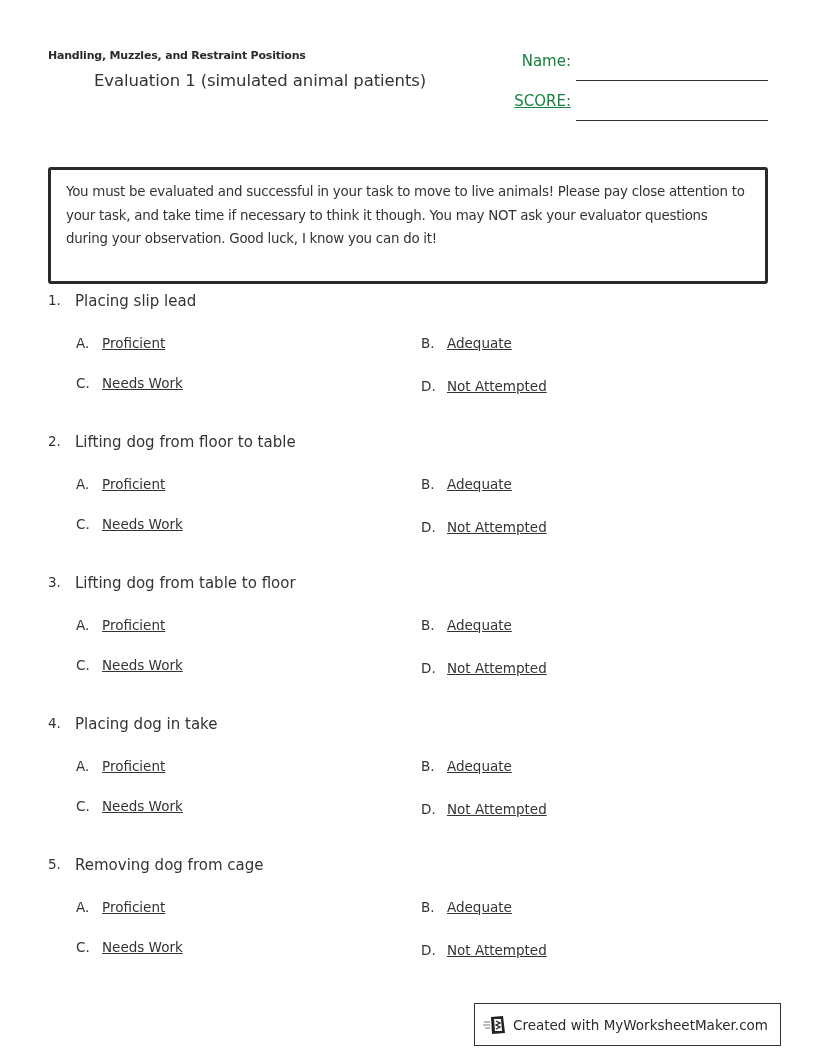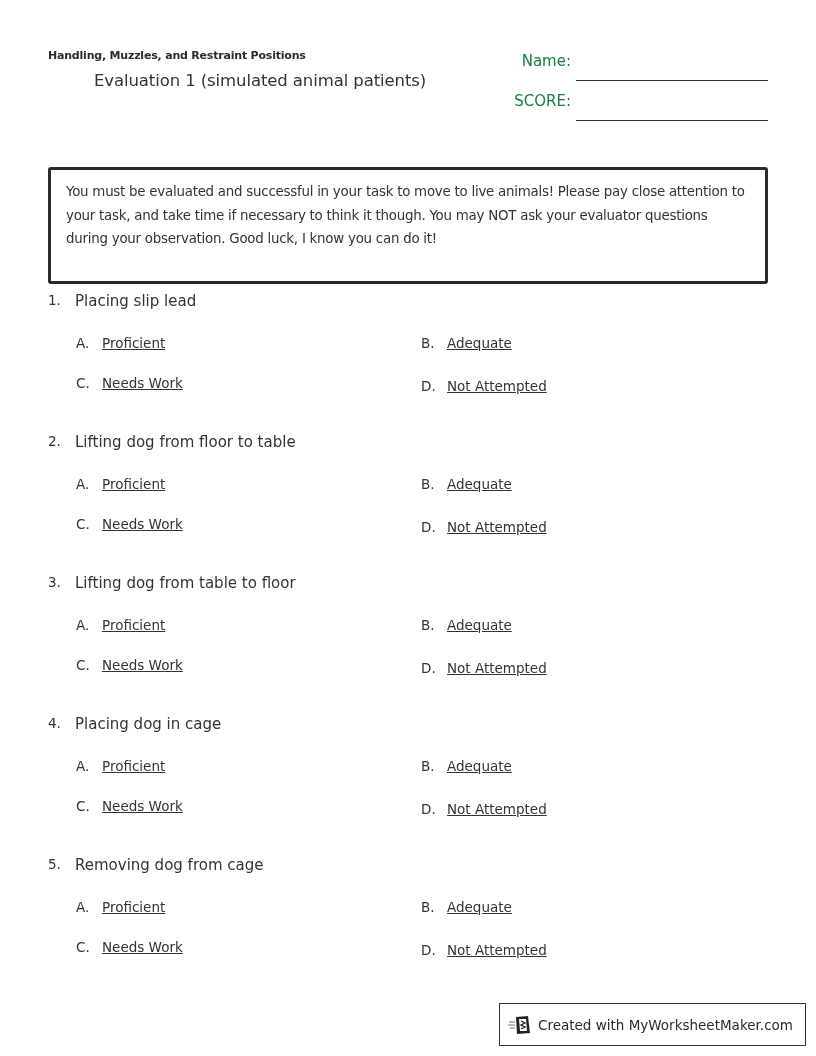--- a/index.html
+++ b/index.html
@@ -44,37 +44,37 @@
     position: absolute; left: 0; top: 0; font-size: 13.5px; color: #333;
   }
   .q-text {
     position: absolute; left: 27px; top: 0; font-size: 15px; color: #333; white-space: nowrap;
   }
   .option {
     position: absolute; font-size: 13.5px; color: #333; white-space: nowrap; cursor: pointer; text-decoration: underline;
   }
   .opt-letter { display: inline-block; width: 26px; }
   .footer-badge {
-    position: absolute; left: 499px; top: 1003px; width: 307px; height: 43px;
+    position: absolute; left: 474px; top: 1003px; width: 307px; height: 43px;
     border: 1.5px solid #333; background: #fff;
     display: flex; align-items: center; padding-left: 8px;
   }
   .footer-icon { width: 24px; height: 20px; margin-right: 6px; }
   .footer-text { font-size: 13.5px; color: #2b2b2b; white-space: nowrap; }
 </style>
 </head>
 <body>
 
 <div class="title">Handling, Muzzles, and Restraint Positions</div>
 <div class="subtitle">Evaluation 1 (simulated animal patients)</div>
 
 <div class="field-label" style="left:471px; top:52px;">Name:</div>
 <div class="field-line" style="top:80px;"></div>
 
-<div class="field-label" style="left:471px; top:92px;">SCORE:</div>
+<div class="field-label" style="left:471px; top:92px;text-decoration:underline;">SCORE:</div>
 <div class="field-line" style="top:120px;"></div>
 
 <div class="intro-box">
   <div class="intro-text">You must be evaluated and successful in your task to move to live animals! Please pay close attention to your task, and take time if necessary to think it though. You may NOT ask your evaluator questions during your observation. Good luck, I know you can do it!</div>
 </div>
 
 <div class="question" style="top:292px;">
   <span class="q-num">1.</span>
   <span class="q-text">Placing slip lead</span>
   <div class="option" style="left:28px; top:43px;"><span class="opt-letter">A.</span><span>Proficient</span></div>
@@ -96,21 +96,21 @@
   <span class="q-num">3.</span>
   <span class="q-text">Lifting dog from table to floor</span>
   <div class="option" style="left:28px; top:43px;"><span class="opt-letter">A.</span><span>Proficient</span></div>
   <div class="option" style="left:373px; top:43px;"><span class="opt-letter">B.</span><span>Adequate</span></div>
   <div class="option" style="left:28px; top:83px;"><span class="opt-letter">C.</span><span>Needs Work</span></div>
   <div class="option" style="left:373px; top:86px;"><span class="opt-letter">D.</span><span>Not Attempted</span></div>
 </div>
 
 <div class="question" style="top:715px;">
   <span class="q-num">4.</span>
-  <span class="q-text">Placing dog in cage</span>
+  <span class="q-text">Placing dog in take</span>
   <div class="option" style="left:28px; top:43px;"><span class="opt-letter">A.</span><span>Proficient</span></div>
   <div class="option" style="left:373px; top:43px;"><span class="opt-letter">B.</span><span>Adequate</span></div>
   <div class="option" style="left:28px; top:83px;"><span class="opt-letter">C.</span><span>Needs Work</span></div>
   <div class="option" style="left:373px; top:86px;"><span class="opt-letter">D.</span><span>Not Attempted</span></div>
 </div>
 
 <div class="question" style="top:856px;">
   <span class="q-num">5.</span>
   <span class="q-text">Removing dog from cage</span>
   <div class="option" style="left:28px; top:43px;"><span class="opt-letter">A.</span><span>Proficient</span></div>

